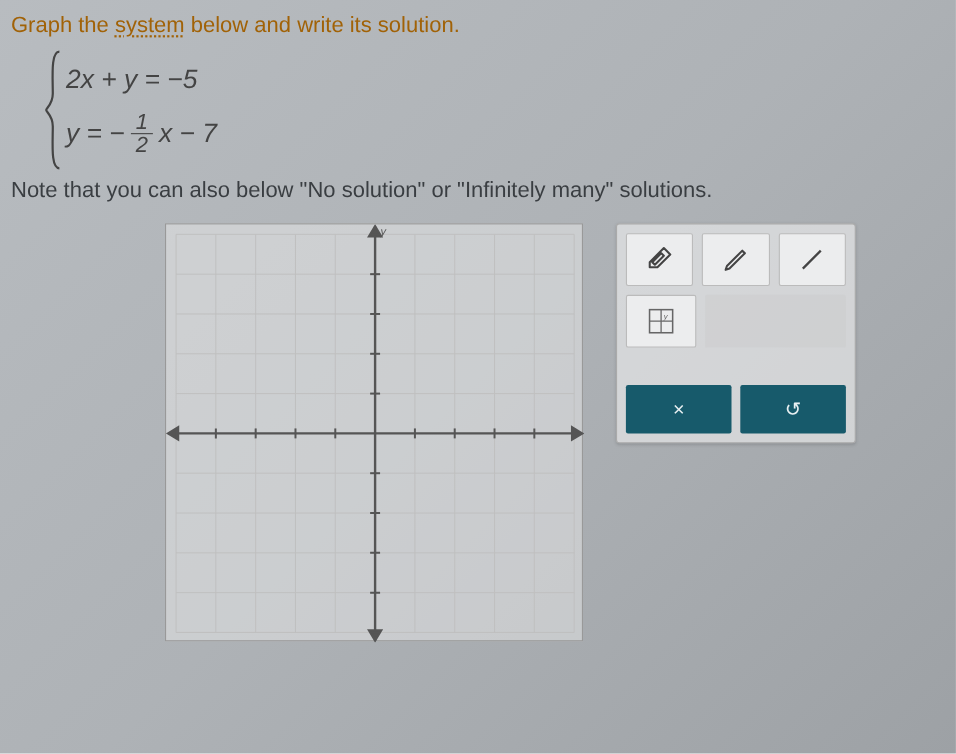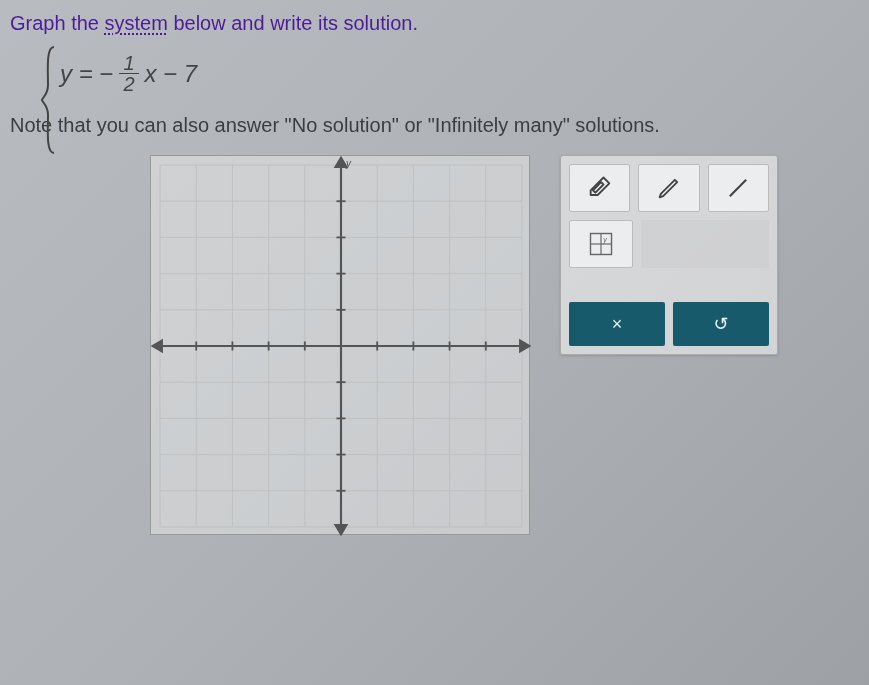--- a/index.html
+++ b/index.html
@@ -8,21 +8,21 @@
     height: 685px;
     background: linear-gradient(135deg, #b8bcc0 0%, #aeb2b6 50%, #9da1a5 100%);
     font-family: "Segoe UI", Arial, sans-serif;
     overflow: hidden;
     position: relative;
     color: #3a3e42;
   }
   .prompt {
     padding: 12px 10px 6px 10px;
     font-size: 20px;
-    color: #4c1d95;
+    color: #a16207;
   }
   .prompt .link {
     text-decoration: underline dotted;
     text-underline-offset: 3px;
   }
   .equation-block {
     padding: 12px 60px;
     font-size: 24px;
     font-style: italic;
     position: relative;
@@ -118,31 +118,32 @@
 <body>
 
 <div class="prompt">
   <span>Graph the </span><span class="link">system</span><span> below and write its solution.</span>
 </div>
 
 <div class="equation-block">
   <svg class="brace" viewBox="0 0 18 110" preserveAspectRatio="none">
     <path d="M 14 2 C 6 2 8 25 8 40 C 8 50 2 53 2 55 C 2 57 8 60 8 70 C 8 85 6 108 14 108" stroke="#444" stroke-width="2" fill="none"></path>
   </svg>
+  <div class="eq1">2x + y = −5</div>
   <div class="eq2">
     <span>y = −</span>
     <span class="frac">
       <span class="num">1</span>
       <span class="den">2</span>
     </span>
     <span>x − 7</span>
   </div>
 </div>
 
-<div class="note">Note that you can also answer "No solution" or "Infinitely many" solutions.</div>
+<div class="note">Note that you can also below "No solution" or "Infinitely many" solutions.</div>
 
 <div class="work-area">
   <div class="graph">
     <svg width="380" height="380" viewBox="-10.5 -10.5 21 21">
       <g transform="scale(1,-1)">
         <g stroke="#bfbfbf" stroke-width="0.05">
           <line x1="-10" y1="-10" x2="-10" y2="10"></line>
             <line x1="-8" y1="-10" x2="-8" y2="10"></line>
           <line x1="-6" y1="-10" x2="-6" y2="10"></line>
             <line x1="-4" y1="-10" x2="-4" y2="10"></line>

